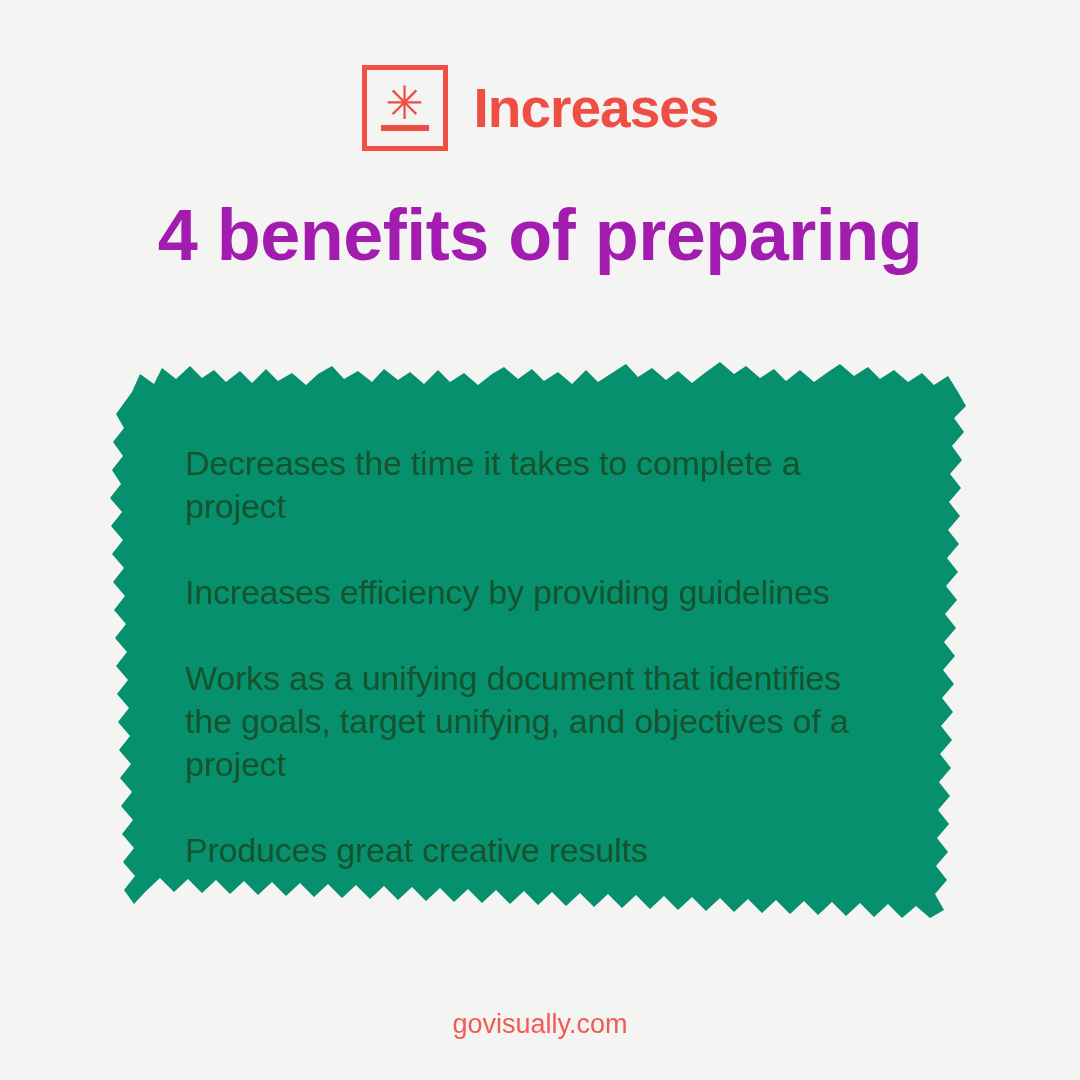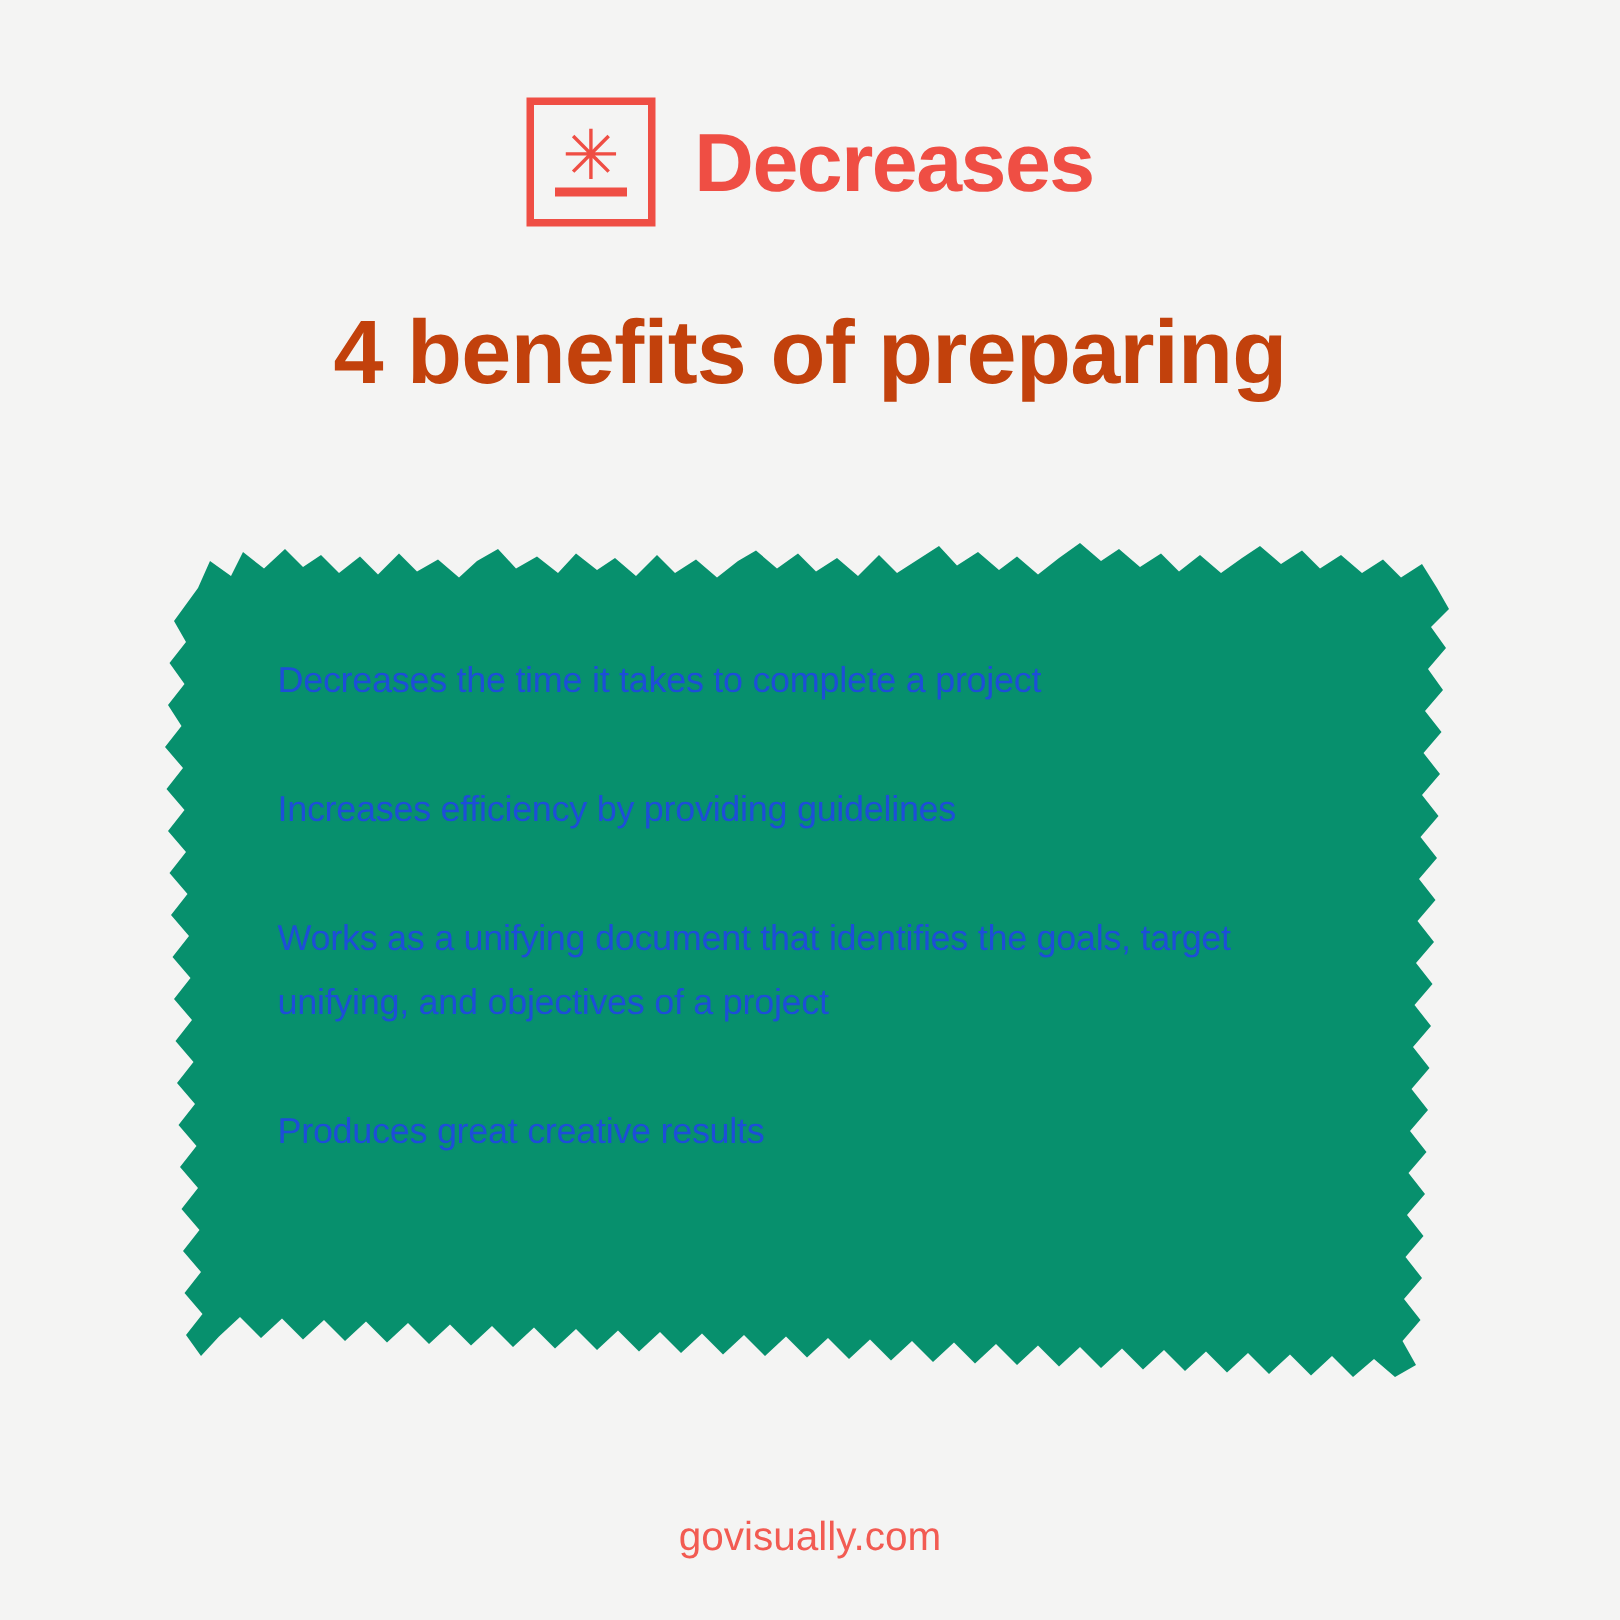--- a/index.html
+++ b/index.html
@@ -69,22 +69,22 @@
     white-space: nowrap;
   }
 
   
   .headline {
     position: absolute;
     top: 203px;
     left: 0;
     width: 1080px;
     text-align: center;
-    color: #c2410c;
-    font-size: 60px;
+    color: #a21caf;
+    font-size: 72px;
     line-height: 64px;
     font-weight: 700;
     letter-spacing: -0.5px;
   }
   .headline .hl-line {
     display: block;
   }
 
   
   .card-wrap {
@@ -101,22 +101,22 @@
     height: 600px;
     display: block;
   }
   .card-content {
     position: absolute;
     left: 75px;
     top: 56px;
     width: 700px;
   }
   .benefit {
-    color: #1d4ed8;
-    font-size: 24px;
+    color: #14532d;
+    font-size: 34px;
     line-height: 43px;
     font-weight: 400;
     margin-bottom: 43px;
     letter-spacing: -0.2px;
   }
   .benefit:last-child {
     margin-bottom: 0;
   }
 
   
@@ -136,21 +136,21 @@
 </head>
 <body>
 
 <div class="poster">
 
   <div class="logo-row">
     <span class="logo-mark">
       <span class="asterisk">✳</span>
       <span class="bar"></span>
     </span>
-    <span class="logo-word">Decreases</span>
+    <span class="logo-word">Increases</span>
   </div>
 
   <div class="headline">
     <span class="hl-line">4 benefits of preparing</span>
   </div>
 
   <div class="card-wrap">
     <svg class="card-svg" viewBox="0 0 870 600" preserveAspectRatio="none">
       <path fill="#07906d" d="
         M 22,40

